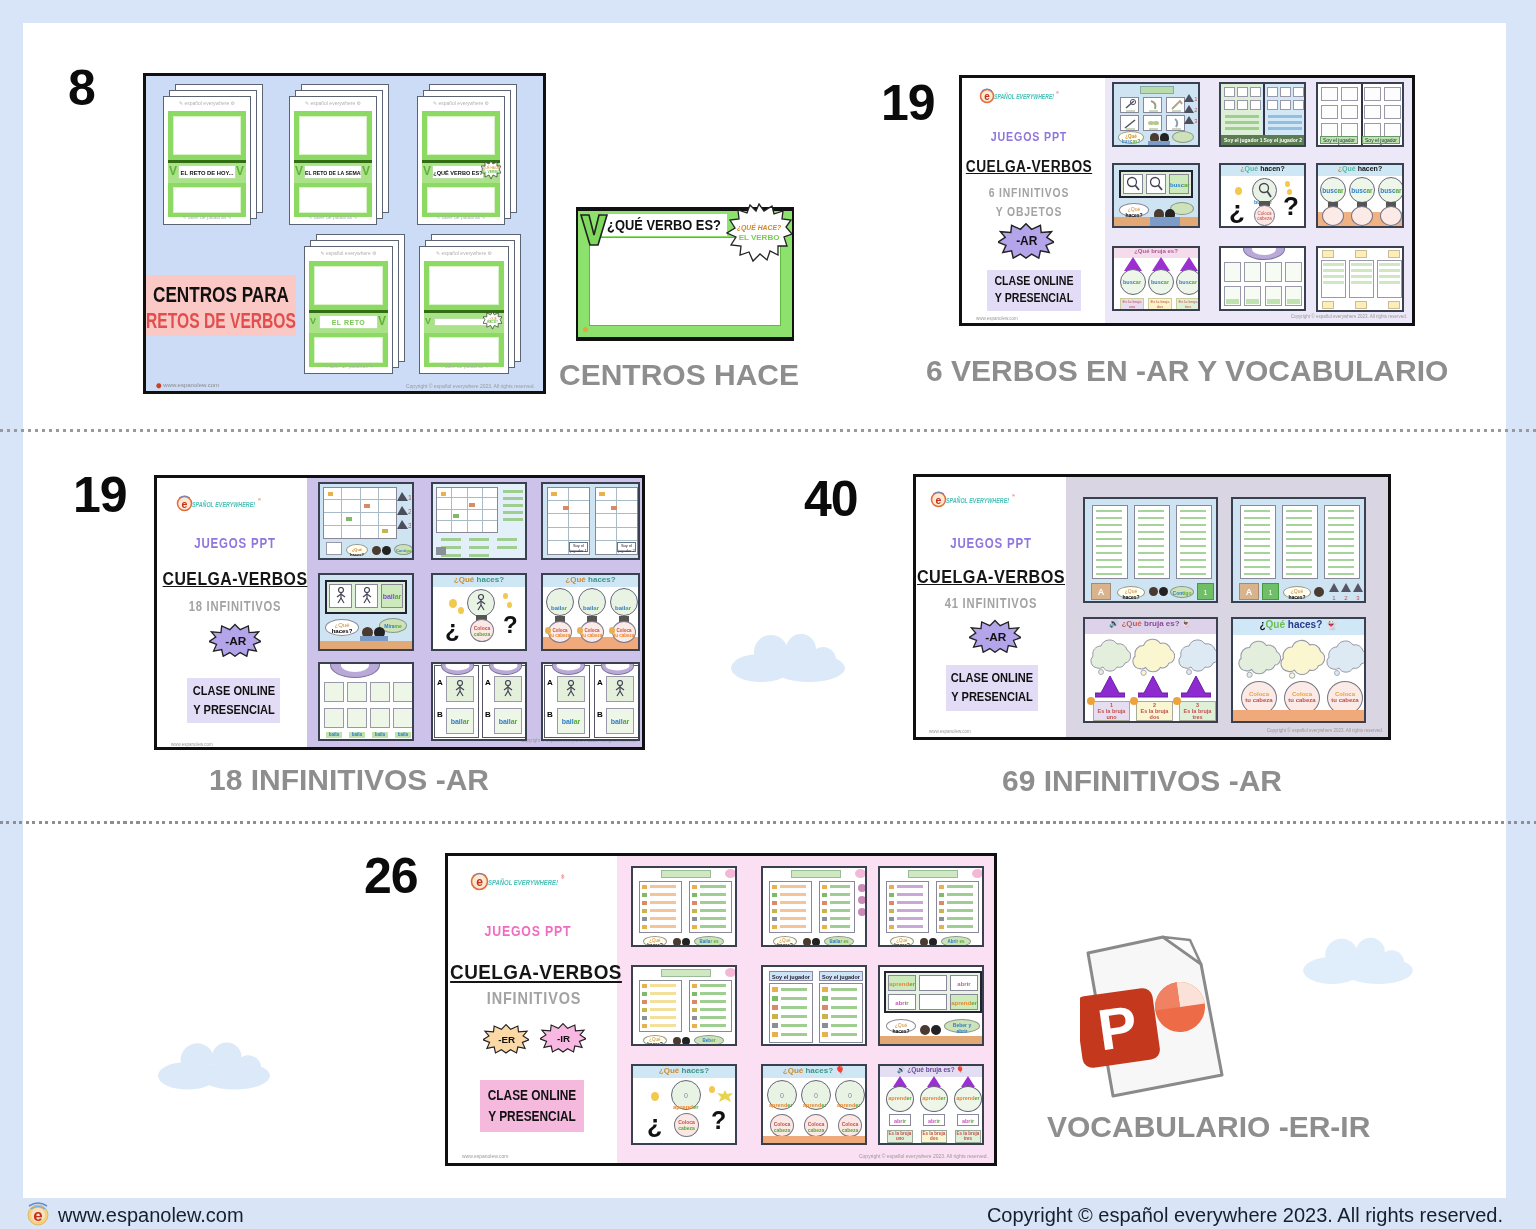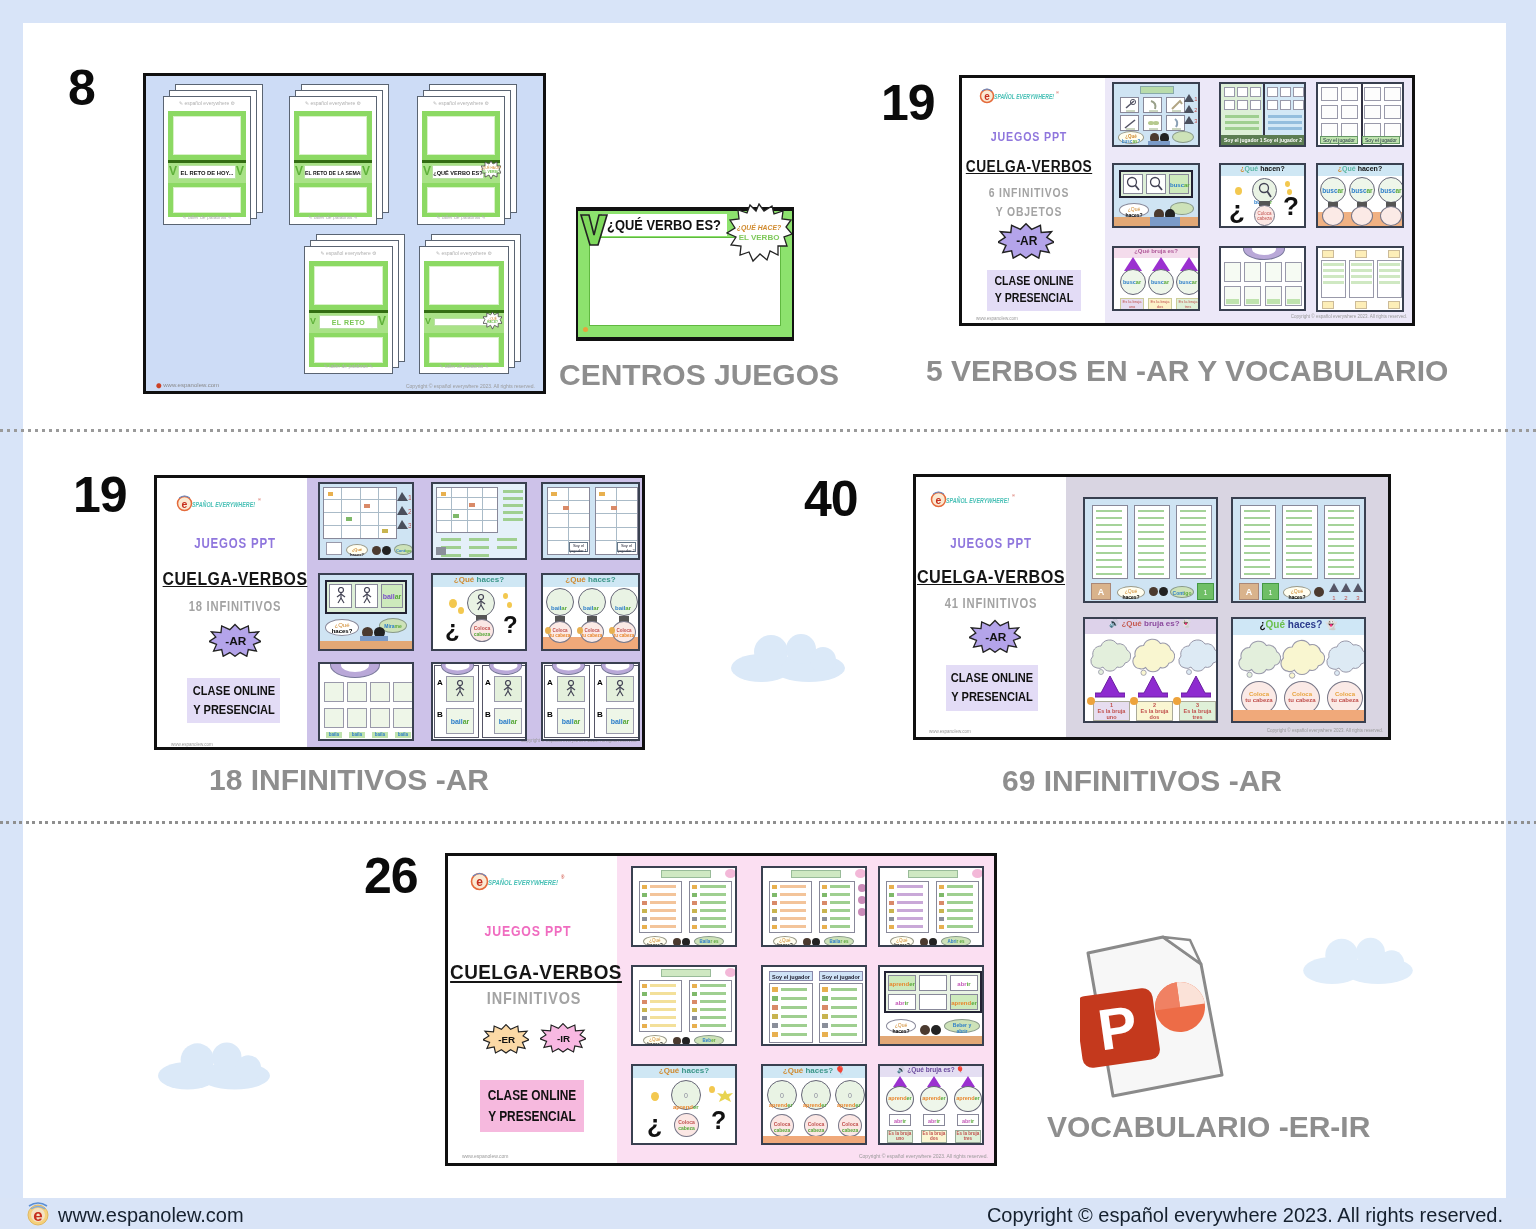--- a/index.html
+++ b/index.html
@@ -151,26 +151,30 @@
             <text x="10" y="12" font-size="3.4" text-anchor="middle" fill="#6abf4b" font-weight="bold">HACE?</text>
           </svg>
       </div>
       <div class="gbot">
           <i></i>
         </div>
       <div class="bbar">✎ taller de palabras ✎</div>
     </div>
   </div>
 
+  <div class="abs" style="left:0px; top:199px; width:150px; height:61px; background:#fbc9c5;">
+    <div class="ctrx" style="top:7px; font-size:22px; font-weight:bold; color:#111; transform:translateX(-50%) scaleX(0.78);">CENTROS PARA</div>
+    <div class="ctrx" style="top:33px; font-size:22px; font-weight:bold; color:#e04f4d; transform:translateX(-50%) scaleX(0.71);">RETOS DE VERBOS</div>
+  </div>
 
   <div class="abs" style="left:10px; top:306px; font-size:6px; color:#8a8a8a;"><span style="color:#cc4125; font-size:5px;">⬤</span> www.espanolew.com</div>
   <div class="abs" style="right:8px; top:307px; font-size:5px; color:#9a9a9a;">Copyright © español everywhere 2023. All rights reserved.</div>
 </div>
 
-<div class="abs cap" style="left:559px; top:358px;">CENTROS JUEGOS</div>
+<div class="abs cap" style="left:559px; top:358px;">CENTROS HACE</div>
 
 <div class="abs" style="left:576px; top:207px; width:218px; height:134px; background:#8de26e; border:2px solid #111; border-top:4px solid #111; border-bottom:4px solid #111;">
 
   <div class="abs" style="left:11px; top:26px; width:192px; height:89px; background:#fff; border:1px solid #60b840;"></div>
 
   <div class="abs" style="left:24px; top:3px; width:125px; height:22px; background:#fff;"></div>
 
   <svg class="abs" style="left:1px; top:2px;" width="30" height="34" viewBox="0 0 30 34">
     <path d="M2 2 L10 2 L15 22 L20 2 L28 2 L19 32 L11 32 Z" fill="#7fd95c" stroke="#222" stroke-width="1.6"></path>
   </svg>
@@ -422,21 +426,21 @@
     <div style="position:absolute; left:61px; top:15px; width:21px; height:3px; background:#cfe8c2;"></div>
     <div style="position:absolute; left:61px; top:21px; width:21px; height:3px; background:#cfe8c2;"></div>
     <div style="position:absolute; left:61px; top:27px; width:21px; height:3px; background:#cfe8c2;"></div>
     <div style="position:absolute; left:61px; top:33px; width:21px; height:3px; background:#cfe8c2;"></div>
     <div style="position:absolute; left:4px; top:53px; width:12px; height:8px; background:#fdeeb8; border:1px solid #cb9;"></div>
     <div style="position:absolute; left:37px; top:53px; width:12px; height:8px; background:#fdeeb8; border:1px solid #cb9;"></div>
     <div style="position:absolute; left:70px; top:53px; width:12px; height:8px; background:#fdeeb8; border:1px solid #cb9;"></div>
   </div>
 </div>
 
-<div class="abs cap" style="left:926px; top:354px;">5 VERBOS EN -AR Y VOCABULARIO</div>
+<div class="abs cap" style="left:926px; top:354px;">6 VERBOS EN -AR Y VOCABULARIO</div>
 
 <div class="abs num" style="left:73px; top:466px;">19</div>
 
 <div class="abs card" style="left:154px; top:475px; width:491px; height:275px;">
 
   <div class="abs" style="left:150px; top:0; right:0; bottom:0; background:#cdc2e9;"></div>
 
   <div class="abs" style="left:19px; top:16px; width:86px; height:19px;">
     <svg width="86" height="19" viewBox="0 0 86 19">
       <circle cx="8.5" cy="9.5" r="7" fill="#fbe9d2" stroke="#e46a3a" stroke-width="1.5"></circle>

